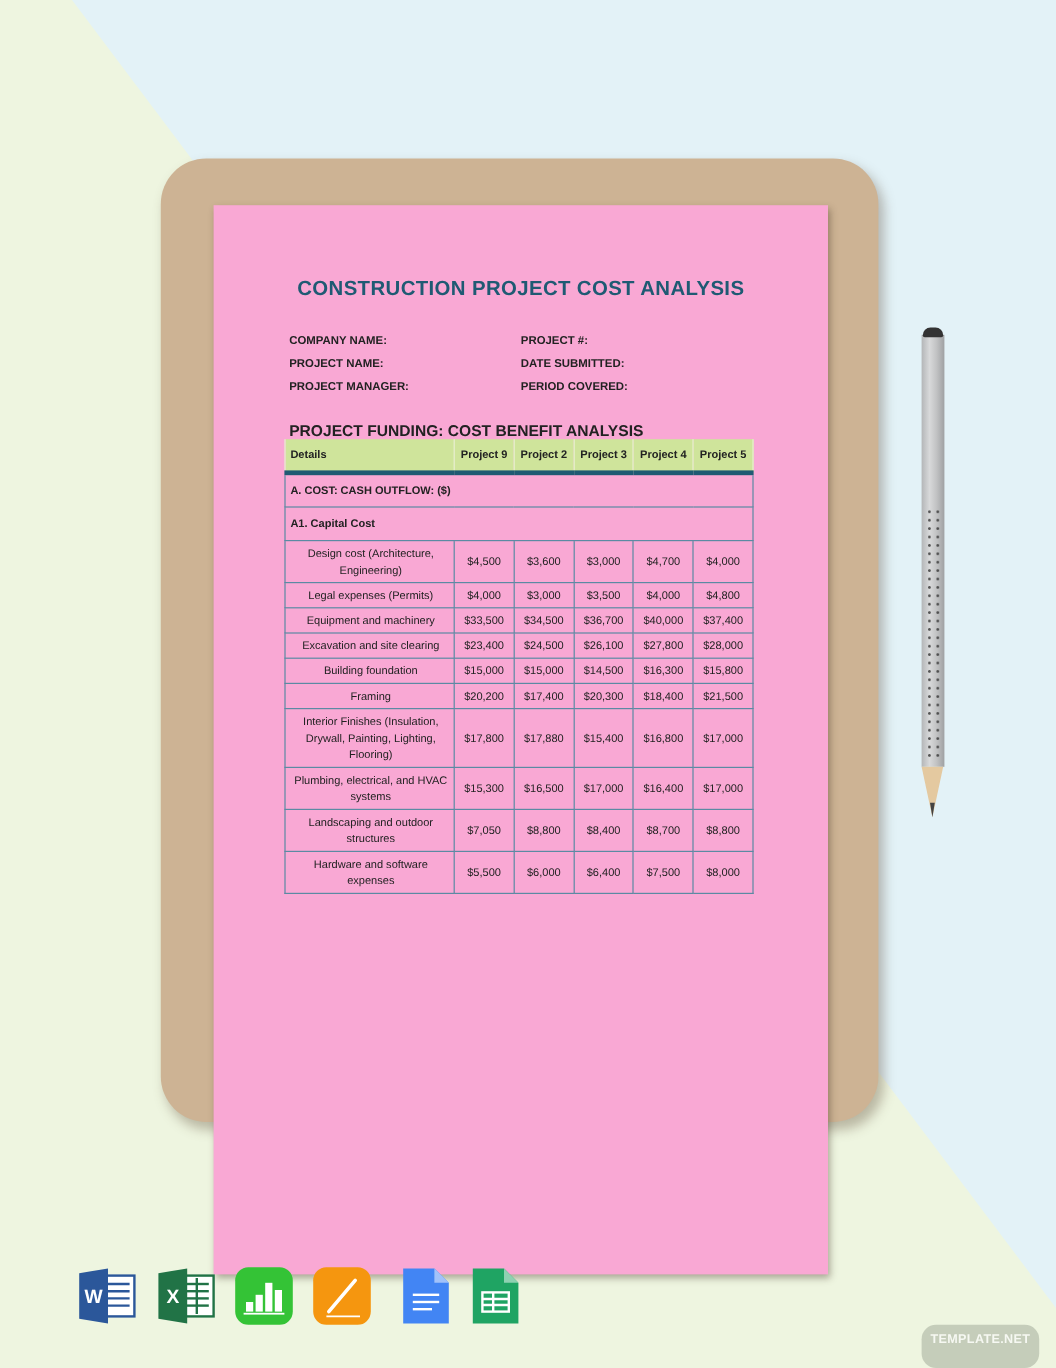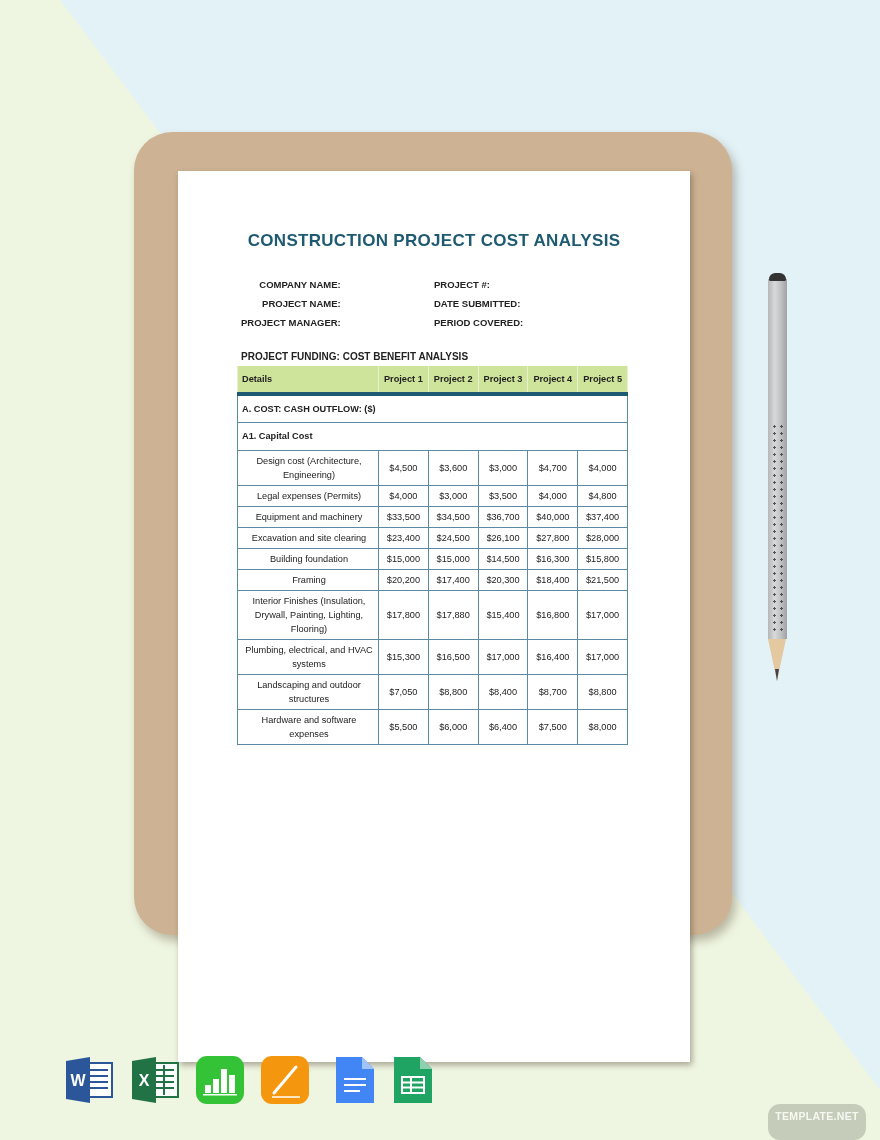--- a/index.html
+++ b/index.html
@@ -15,36 +15,36 @@
     clip-path: polygon(0 0, 60px 0, 880px 1090px, 880px 1140px, 0 1140px);
   }
   .board {
     position: absolute; left: 134px; top: 132px; width: 598px; height: 803px;
     background: #cdb394;
     border-radius: 38px;
     box-shadow: 4px 6px 10px rgba(90,70,50,0.35);
   }
   .paper {
     position: absolute; left: 178px; top: 171px; width: 512px; height: 891px;
-    background: #ffffff;
+    background: #f9a8d4;
     box-shadow: 2px 3px 6px rgba(60,45,30,0.4);
   }
   .doc-title {
     position: absolute; left: 0; right: 0; top: 60px;
     text-align: center;
     font-size: 17px; font-weight: bold; letter-spacing: 0.3px;
     color: #1f5a73;
   }
   .meta { position: absolute; top: 108px; font-size: 9.5px; font-weight: bold; color: #222; }
   .meta div { height: 19px; }
-  .meta-left { left: 63px; text-align: right; }
+  .meta-left { left: 63px; }
   .meta-right { left: 256px; }
   .section-label {
     position: absolute; left: 63px; top: 180px;
-    font-size: 10px; font-weight: bold; color: #222;
+    font-size: 13px; font-weight: bold; color: #222;
   }
   table.cost {
     position: absolute; left: 59px; top: 195px; width: 391px;
     border-collapse: collapse;
     font-size: 9.2px; color: #222;
   }
   table.cost th {
     background: #cfe49b;
     font-weight: bold; height: 28px;
     border-left: 1px solid #e8f1cf; border-right: 1px solid #e8f1cf;
@@ -115,21 +115,21 @@
     <div>DATE SUBMITTED:</div>
     <div>PERIOD COVERED:</div>
   </div>
 
   <div class="section-label">PROJECT FUNDING: COST BENEFIT ANALYSIS</div>
 
   <table class="cost">
     <thead>
       <tr>
         <th>Details</th>
-        <th>Project 1</th>
+        <th>Project 9</th>
         <th>Project 2</th>
         <th>Project 3</th>
         <th>Project 4</th>
         <th>Project 5</th>
       </tr>
     </thead>
     <tbody id="tbody">
       <tr>
         <td class="sec" colspan="6">A. COST: CASH OUTFLOW: ($)</td>
       </tr>

